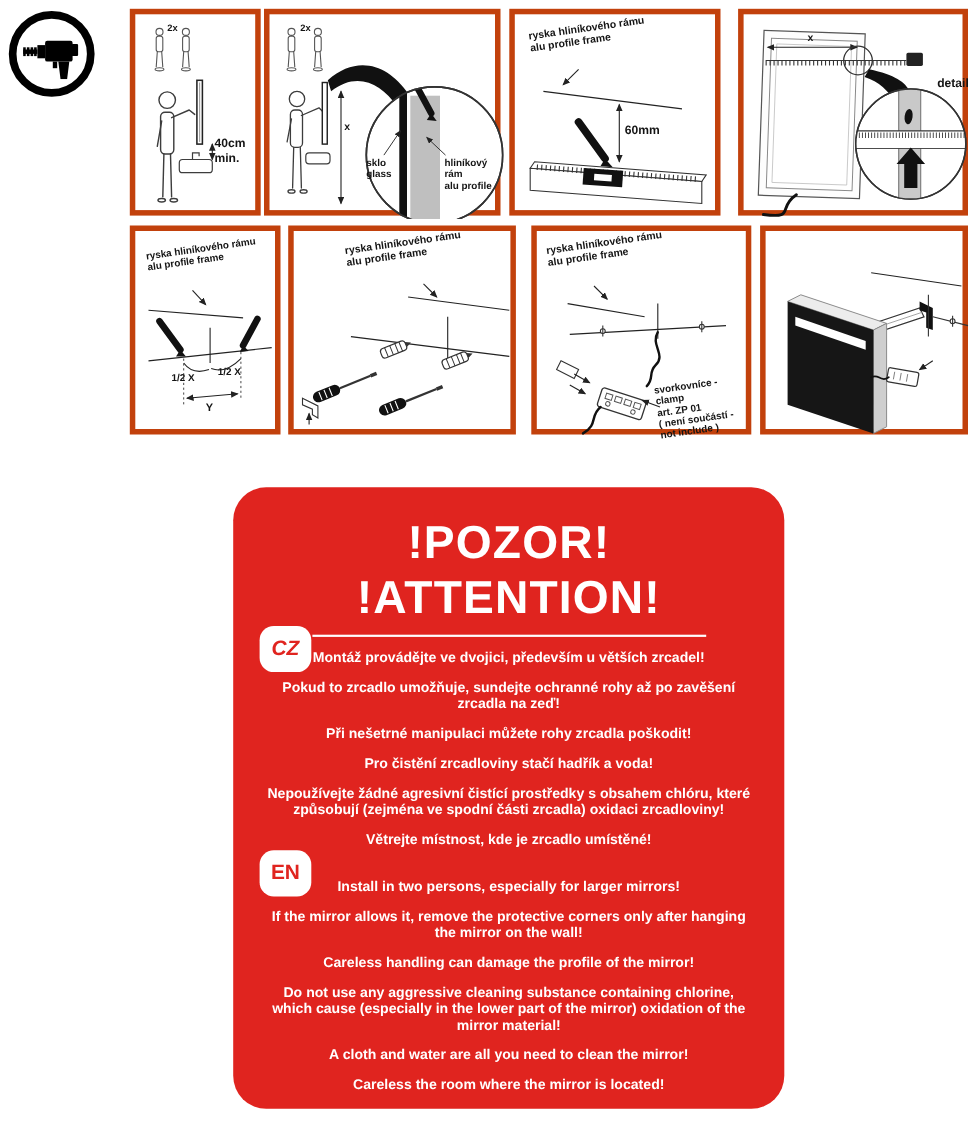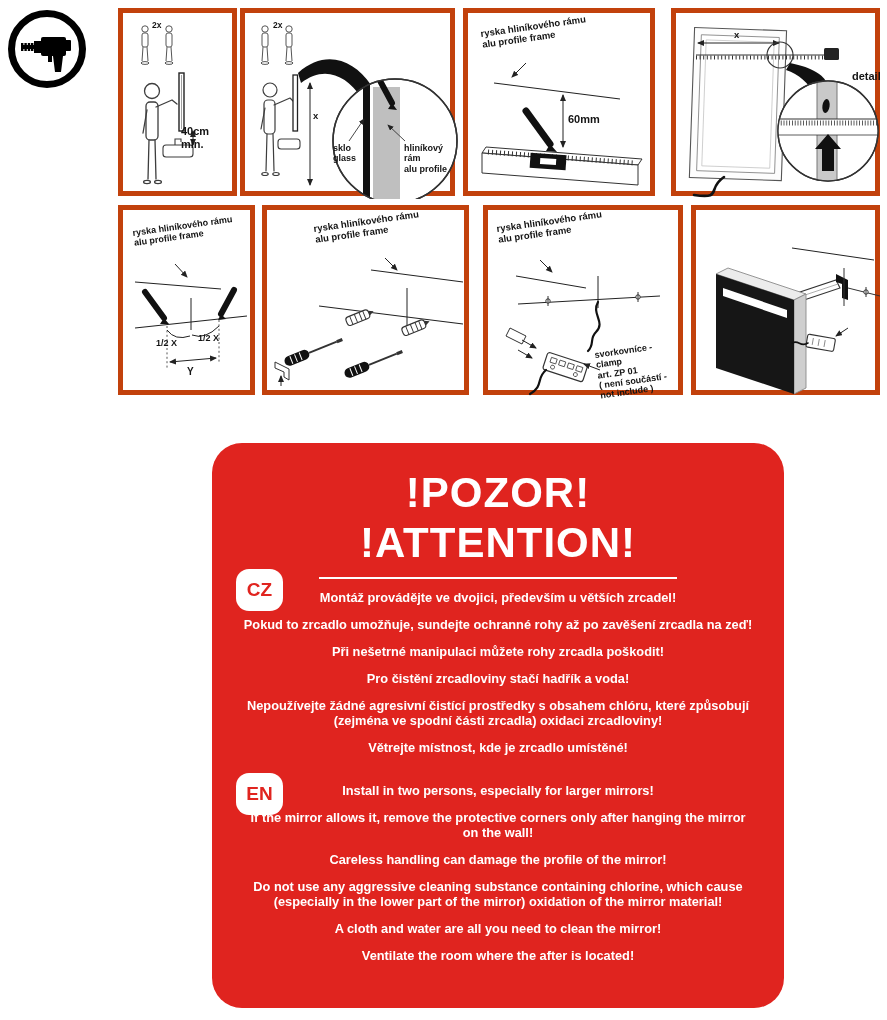--- a/index.html
+++ b/index.html
@@ -17,29 +17,29 @@
 
   
   .drill-badge { position:absolute; left:8px; top:10px; width:78px; height:78px;
     border:7px solid #000; border-radius:50%; display:flex; align-items:center; justify-content:center; background:#fff; }
 
   
   .sequence { position:absolute; left:760px; top:402px; width:117px; text-align:right;
     font-weight:bold; font-size:13.5px; line-height:16px; color:#1a1a1a; padding-right:10px; }
 
   
-  .warning { position:absolute; left:212px; top:443px; width:572px; height:565px;
+  .warning { position:absolute; left:212px; top:443px; width:501px; height:565px;
     background:var(--red); border-radius:30px; color:#fff; overflow:hidden; }
   .w-title { text-align:center; font-weight:800; font-size:42px; line-height:50px;
     letter-spacing:1px; margin-top:25px; }
   .w-divider { width:358px; height:2px; background:#fff; margin:9px auto 0; }
   .w-badge { position:absolute; left:24px; width:47px; height:42px; background:#fff;
     border-radius:13px; color:var(--red); font-weight:800; font-size:19px;
     display:flex; align-items:center; justify-content:center; }
-  .badge-cz { top:126px; }
+  .badge-cz { top:126px;font-style:italic; }
   .badge-en { top:330px; }
   .w-text { padding:0 30px; }
   .w-text p { margin:0 0 12px; text-align:center; font-weight:bold;
     font-size:12.8px; line-height:15px; }
   .cz-block { margin-top:11px; }
   .en-block { margin-top:28px; }
 </style>
 </head>
 <body>
 
@@ -94,21 +94,21 @@
         <rect x="56" y="60" width="5" height="58" fill="#fff" stroke="#222" stroke-width="1.4"></rect>
         <line x1="58.5" y1="62" x2="58.5" y2="116" stroke="#888" stroke-width="0.8"></line>
       </g>
       <g stroke="#3d3d3d" stroke-width="1.1" fill="none">
         <rect x="40" y="132" width="30" height="12" rx="3"></rect>
         <path d="M52,132 L52,126 L58,126 L58,129"></path>
       </g>
       <line x1="70" y1="118" x2="70" y2="132" stroke="#222" stroke-width="1" marker-start="url(#ah)" marker-end="url(#ah)"></line>
     </svg>
     <div class="lbl" style="left:29px;top:8px;font-size:8.5px">2x</div>
-    <div class="lbl preline" style="left:58px;top:112px;font-size:11px">40cm
+    <div class="lbl preline" style="left:72px;top:112px;font-size:11px">40cm
 min.</div>
   </div>
 
   <div class="panel" style="left:240px;top:8px;width:215px;height:188px">
     <svg width="213" height="186" viewBox="0 0 213 186">
       <g stroke="#555" stroke-width="1" fill="none">
         <circle cx="20" cy="16" r="3.2"></circle>
           <rect x="17" y="20" width="6" height="14" rx="2"></rect>
         <path d="M18,34 L17,48 M22,34 L23,48"></path>
           <ellipse cx="20" cy="50" rx="4" ry="1.4"></ellipse>
@@ -349,17 +349,17 @@
       <p>Nepoužívejte žádné agresivní čistící prostředky s obsahem chlóru, které způsobují (zejména ve spodní části zrcadla) oxidaci zrcadloviny!</p>
       <p>Větrejte místnost, kde je zrcadlo umístěné!</p>
     </div>
 
     <div class="w-text en-block">
       <p>Install in two persons, especially for larger mirrors!</p>
       <p>If the mirror allows it, remove the protective corners only after hanging the mirror on the wall!</p>
       <p>Careless handling can damage the profile of the mirror!</p>
       <p>Do not use any aggressive cleaning substance containing chlorine, which cause (especially in the lower part of the mirror) oxidation of the mirror material!</p>
       <p>A cloth and water are all you need to clean the mirror!</p>
-      <p>Ventilate the room where the after is located!</p>
+      <p>Careless the room where the mirror is located!</p>
     </div>
   </div>
 
 </div>
 
 </body></html>

